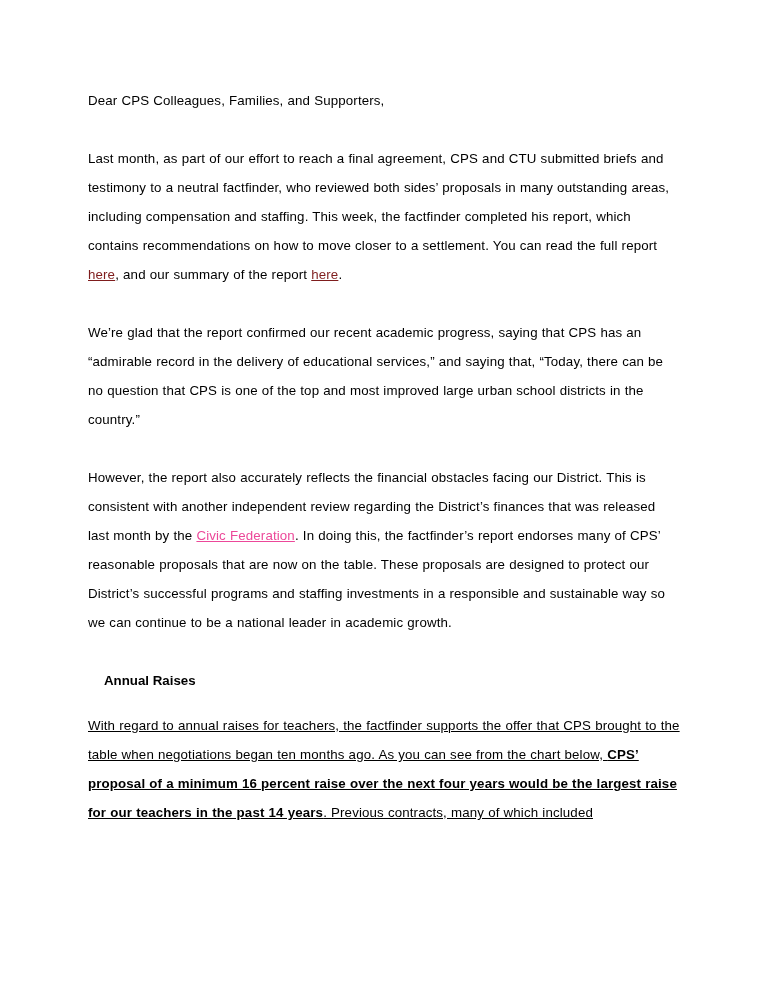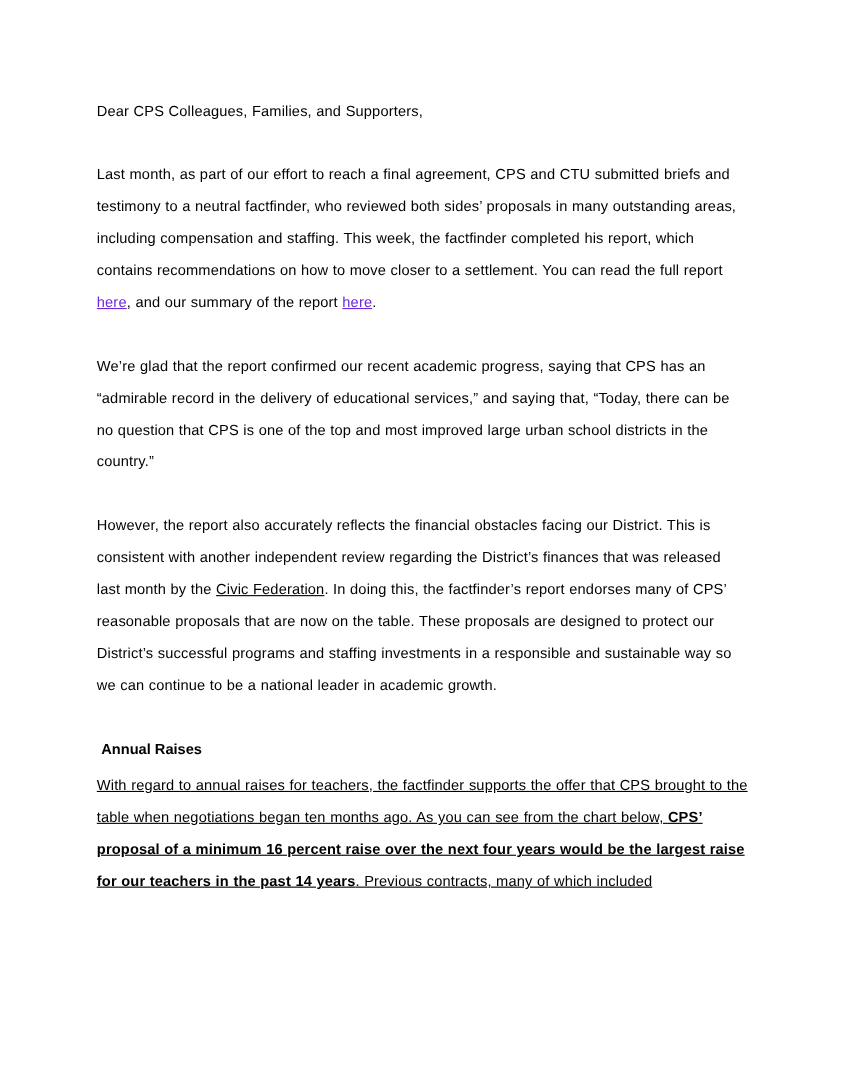--- a/index.html
+++ b/index.html
@@ -38,33 +38,33 @@
     color: #000000;
     letter-spacing: 0.01em;
     word-spacing: 0.02em;
     text-align: left;
   }
   p.para.tight {
     margin-bottom: 0;
     text-decoration: underline;
   }
   .heading {
-    margin: 4px;
+    margin: 16px;
     font-size: 13.3px;
     line-height: 29px;
     font-weight: bold;
     color: #000000;
   }
   a.doclink {
-    color: #6d28d9;
+    color: #7f1d1d;
     text-decoration: underline;
     cursor: pointer;
   }
   a.doclink.visited {
-    color: #000000;
+    color: #ec4899;
   }
   strong.b {
     font-weight: bold;
   }
 </style>
 </head>
 <body>
 
 <div class="page">
   <div class="doc-body">

